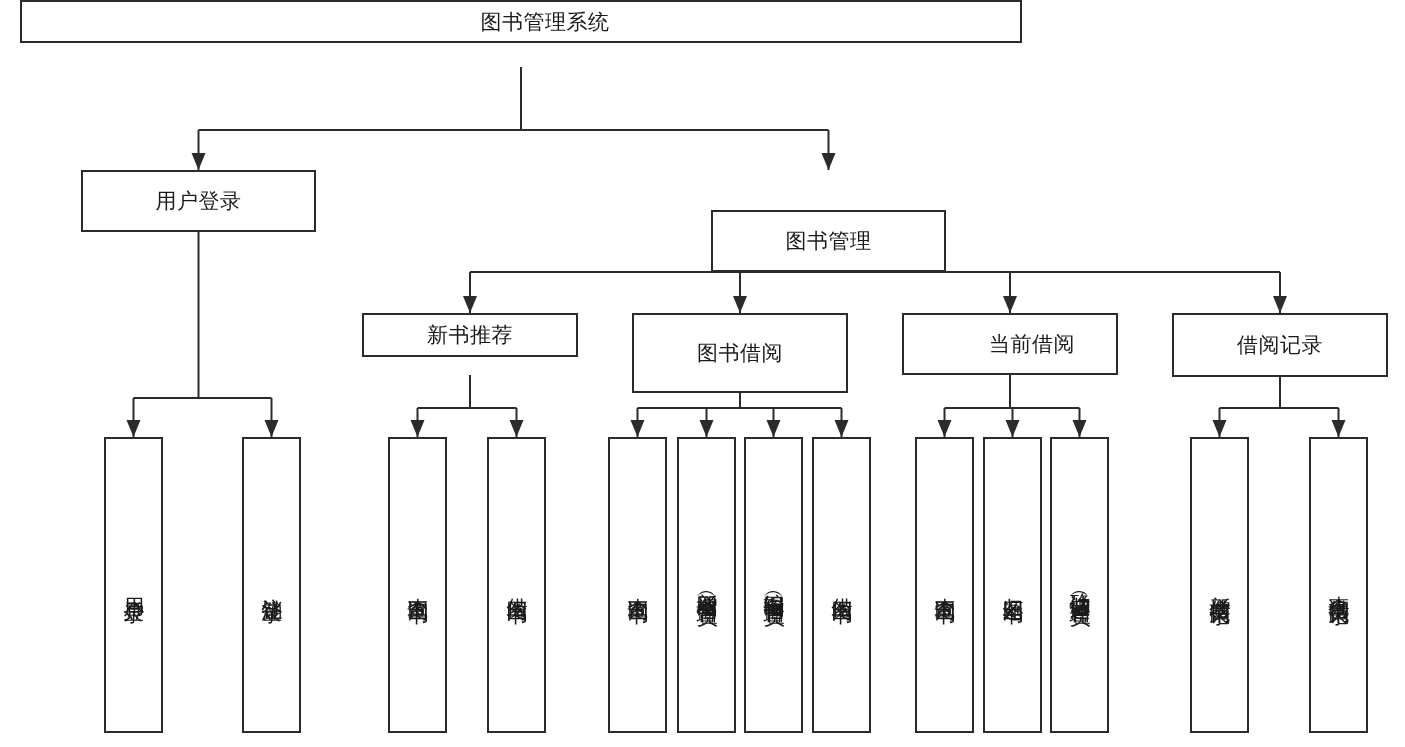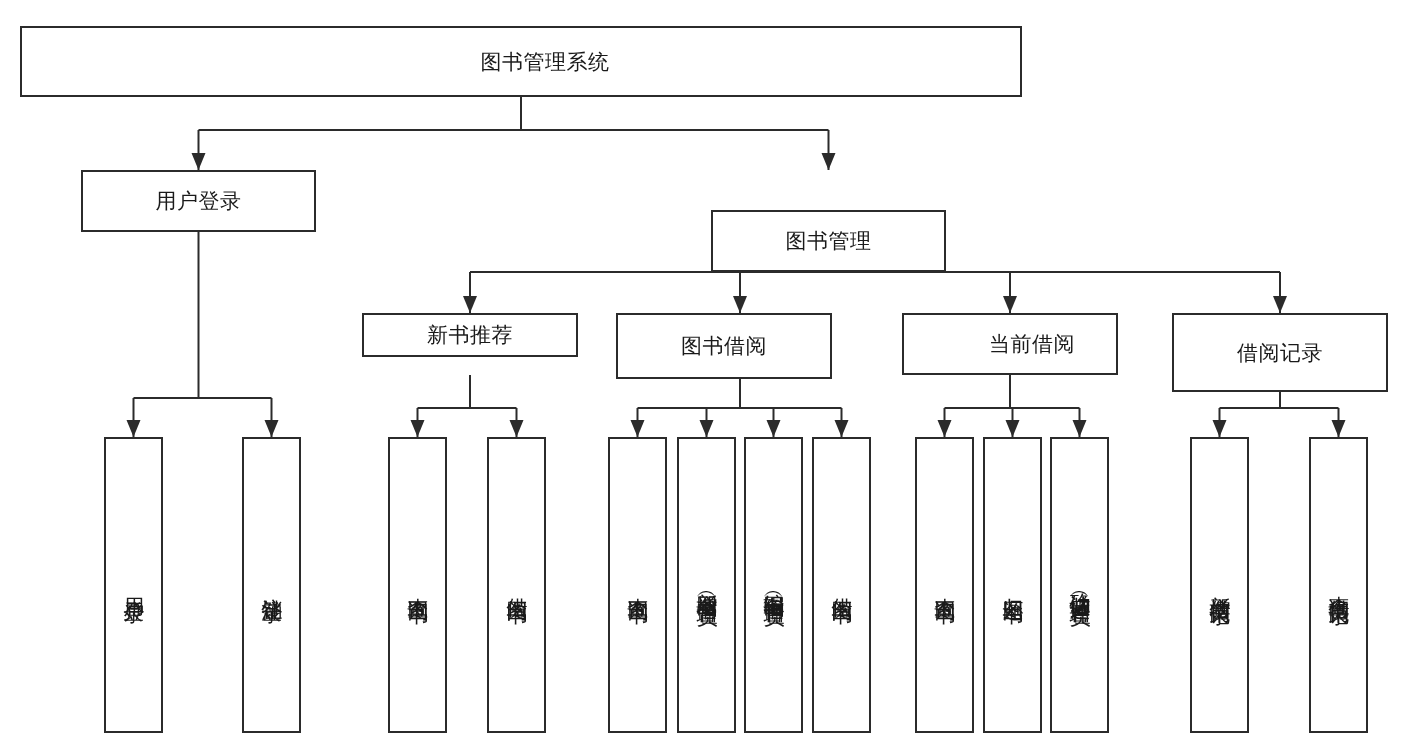--- a/index.html
+++ b/index.html
@@ -119,39 +119,39 @@
       <line x1="1079.5" y1="408" x2="1079.5" y2="437" stroke="#2b2b2b" stroke-width="2"></line>
       <polygon points="1072.5,420 1086.5,420 1079.5,437" fill="#2b2b2b"></polygon>
       <line x1="1280" y1="375" x2="1280" y2="408" stroke="#2b2b2b" stroke-width="2"></line>
       <line x1="1219.5" y1="408" x2="1338.5" y2="408" stroke="#2b2b2b" stroke-width="2"></line>
       <line x1="1219.5" y1="408" x2="1219.5" y2="437" stroke="#2b2b2b" stroke-width="2"></line>
       <polygon points="1212.5,420 1226.5,420 1219.5,437" fill="#2b2b2b"></polygon>
       <line x1="1338.5" y1="408" x2="1338.5" y2="437" stroke="#2b2b2b" stroke-width="2"></line>
       <polygon points="1331.5,420 1345.5,420 1338.5,437" fill="#2b2b2b"></polygon>
     </svg>
   <div id="nodes-layer">
-      <div class="node horizontal" style="left: 20px; top: 26px; width: 1002px; height: 71px; padding-left: 48px;">
+      <div class="node horizontal" style="left: 20px; top: 0; width: 1002px; height: 43px; padding-left: 48px;">
         <span class="label">图书管理系统</span>
       </div>
       <div class="node horizontal" style="left: 81px; top: 170px; width: 235px; height: 62px;">
         <span class="label">用户登录</span>
       </div>
       <div class="node horizontal" style="left: 711px; top: 170px; width: 235px; height: 62px; margin-top: 40px;">
         <span class="label">图书管理</span>
       </div>
       <div class="node horizontal" style="left: 362px; top: 313px; width: 216px; height: 44px;">
         <span class="label">新书推荐</span>
       </div>
-      <div class="node horizontal" style="left: 616px; top: 313px; width: 216px; height: 66px;">
+      <div class="node horizontal" style="left: 632px; top: 313px; width: 216px; height: 80px;">
         <span class="label">图书借阅</span>
       </div>
       <div class="node horizontal" style="left: 902px; top: 313px; width: 216px; height: 62px; padding-left: 44px;">
         <span class="label">当前借阅</span>
       </div>
-      <div class="node horizontal" style="left: 1172px; top: 313px; width: 216px; height: 79px;">
+      <div class="node horizontal" style="left: 1172px; top: 313px; width: 216px; height: 64px;">
         <span class="label">借阅记录</span>
       </div>
       <div class="node vertical" style="left: 104px; top: 437px; width: 59px; height: 296px;">
         <span class="label">用户登录</span>
       </div>
       <div class="node vertical" style="left: 242px; top: 437px; width: 59px; height: 296px;">
         <span class="label">注销登录</span>
       </div>
       <div class="node vertical" style="left: 388px; top: 437px; width: 59px; height: 296px;">
         <span class="label">查询图书</span>

